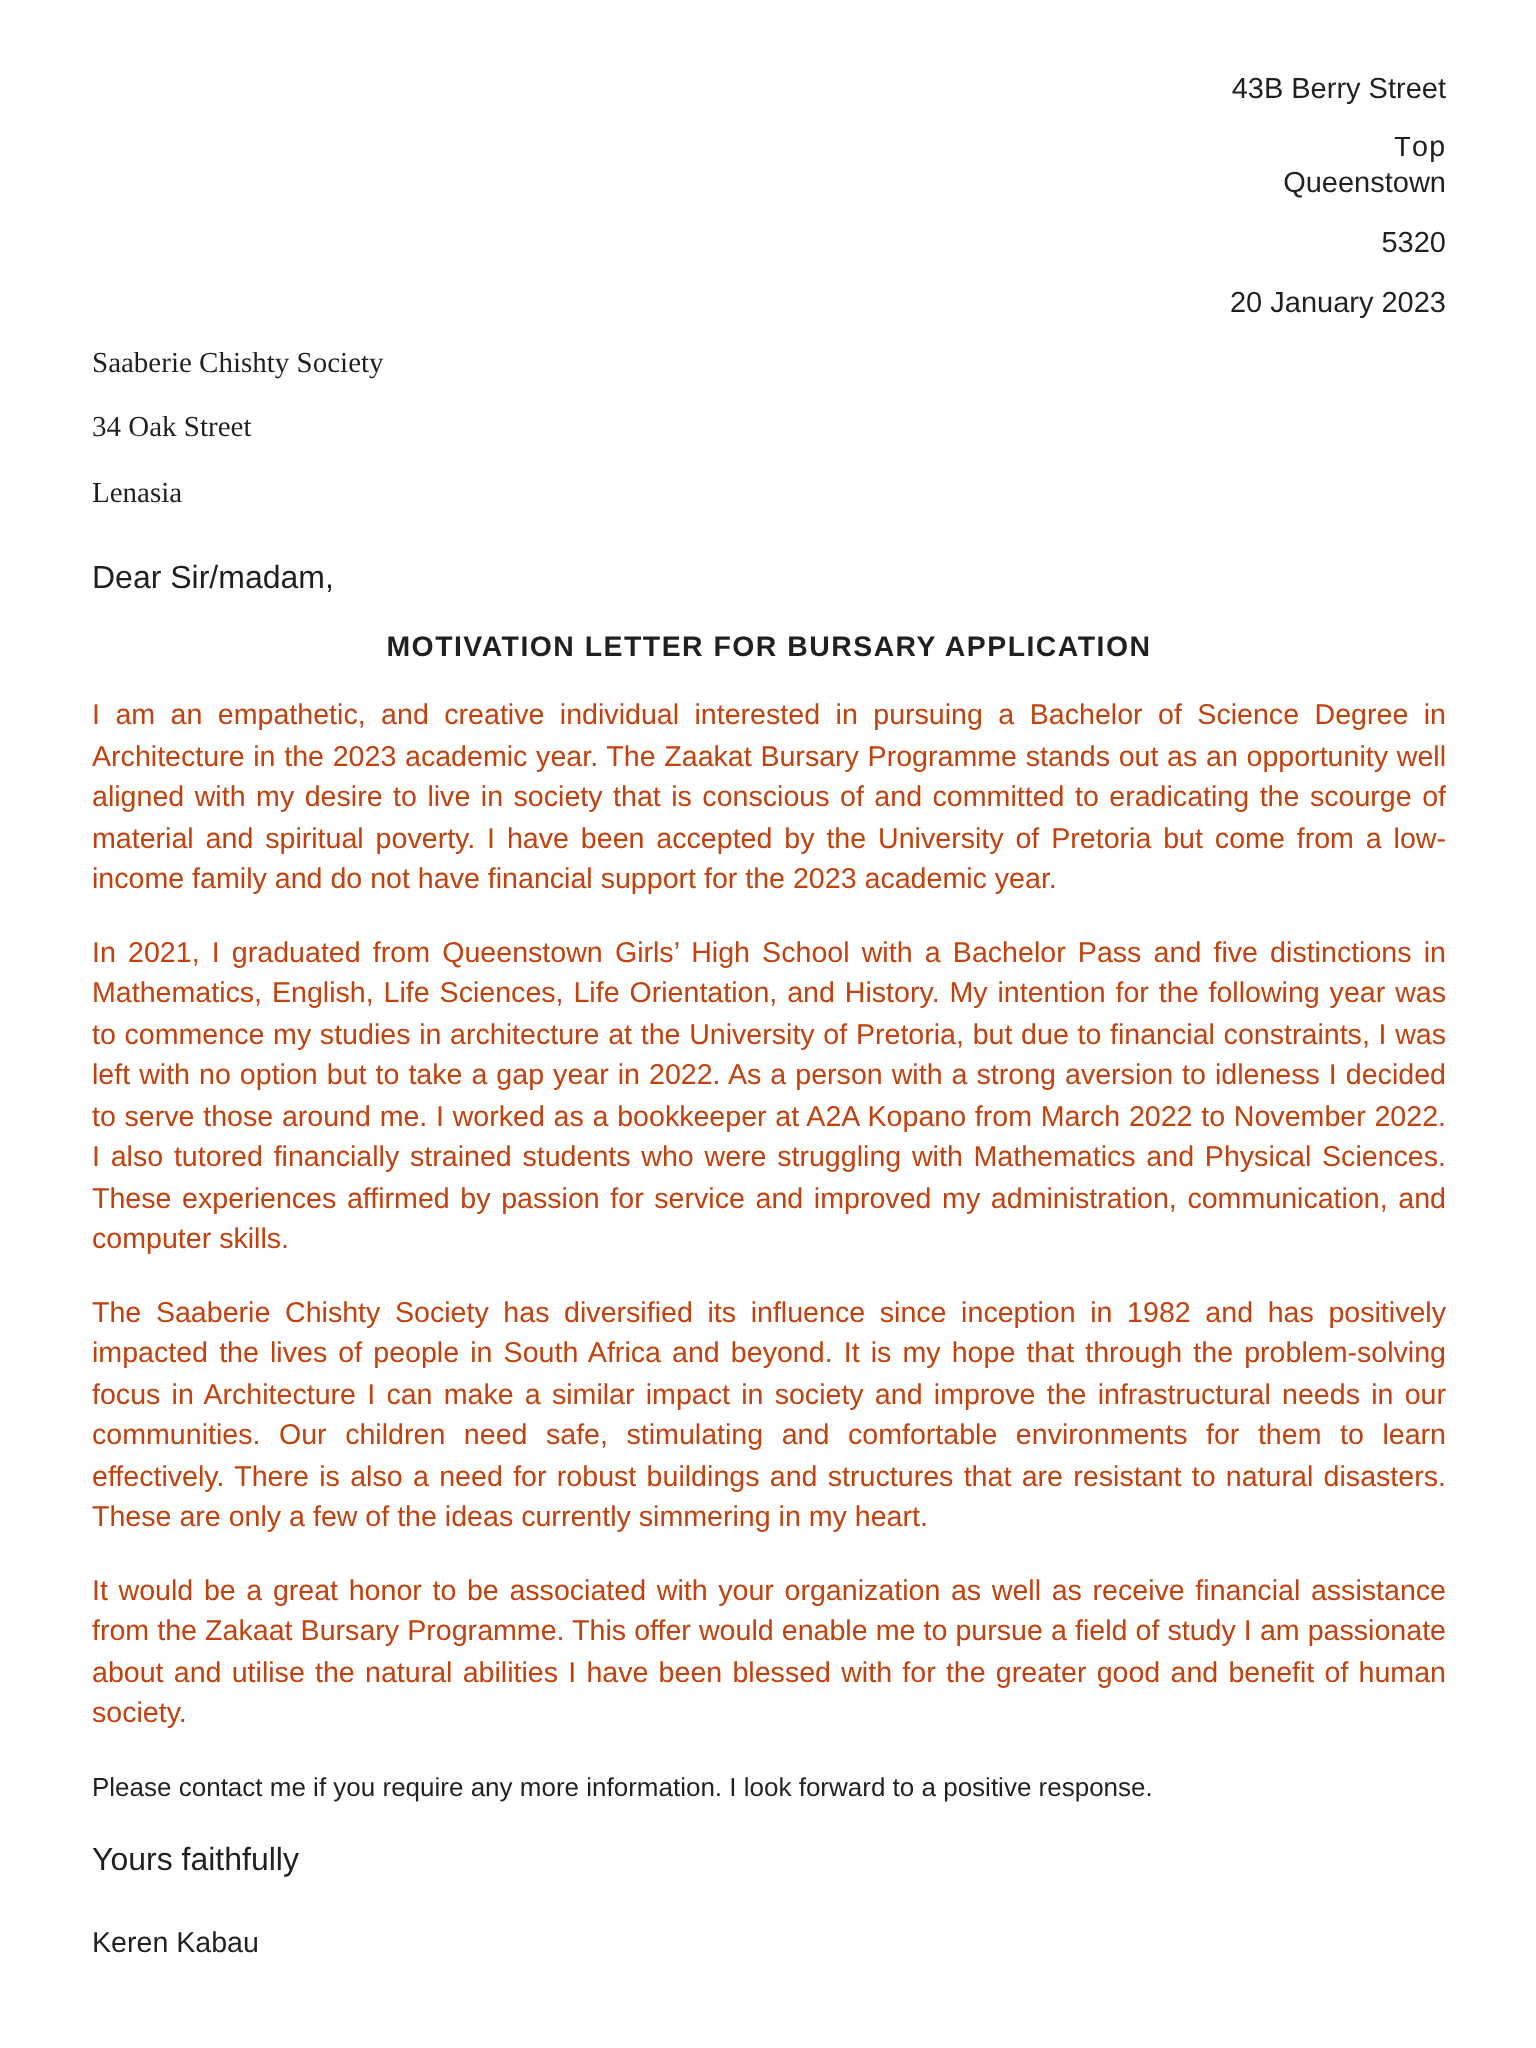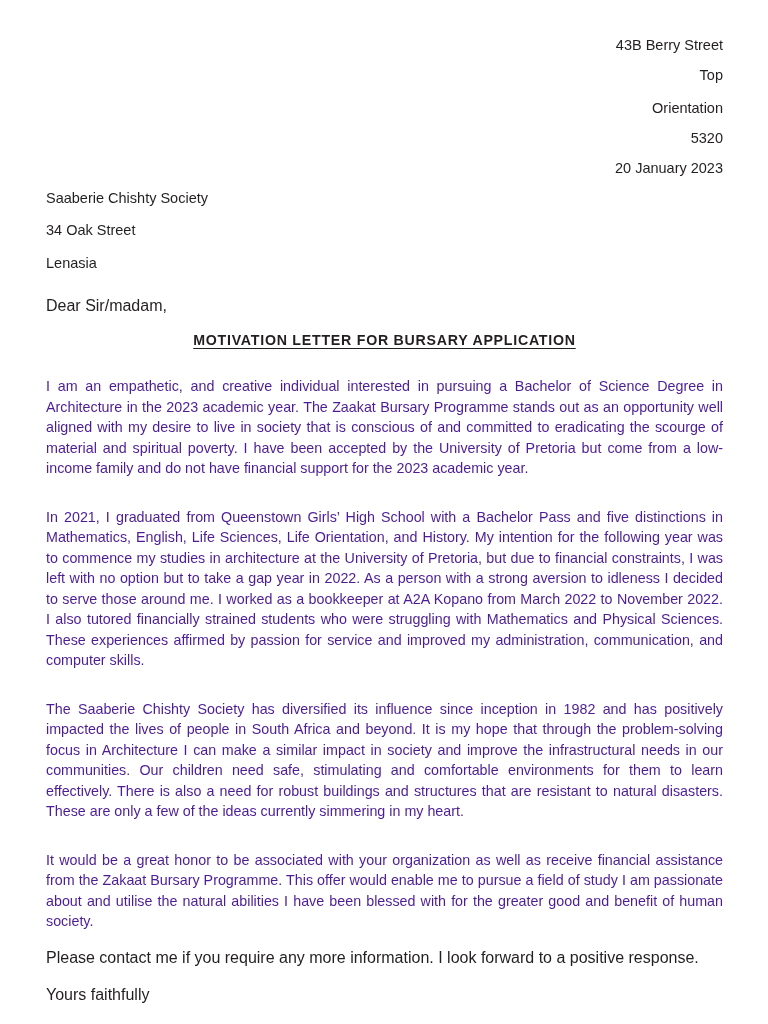--- a/index.html
+++ b/index.html
@@ -34,71 +34,72 @@
     text-align: right;
     font-size: 14.5px;
     line-height: 1.0;
     color: #231f20;
   }
   .sender-line {
     margin: 0 0 15.5px 0;
     text-align: right;
   }
   .sender-line.tight {
-    margin-bottom: 18px;
+    margin-bottom: 2px;
+    font-family: Liberation Mono, monospace;
   }
   .sender-line.tight + .sender-line {
     margin-bottom: 15.5px;
   }
 
   
   .recipient-block {
     margin-top: 11px;
     font-size: 14.5px;
     line-height: 1.0;
     text-align: left;
+    font-family: Liberation Serif, serif;
   }
   .recipient-line {
     margin: 0 0 18px 0;
   }
 
   
   .salutation {
     margin: 28px 0 0 0;
     font-size: 16px;
     line-height: 1.0;
   }
 
   
   .letter-title {
     margin: 18px 0 0 0;
     text-align: center;
     font-size: 14.2px;
     font-weight: bold;
     letter-spacing: 0.75px;
-    text-decoration: underline;
     text-underline-offset: 2.5px;
   }
 
   
   .para {
-    margin: 28px 0 0 0;
+    margin: 16px 0 0 0;
     font-size: 14.3px;
     line-height: 20.5px;
     text-align: justify;
     text-justify: inter-word;
-    color: #4c1d95;
+    color: #c2410c;
   }
   .para:first-of-type {
     margin-top: 16px;
   }
 
   .closing-line {
     margin: 16px 0 0 0;
-    font-size: 16px;
+    font-size: 13px;
     line-height: 20.5px;
     text-align: left;
   }
   .signoff {
     margin: 17px 0 0 0;
     font-size: 16px;
     line-height: 20.5px;
     text-align: left;
   }
   .signature-name {
@@ -110,21 +111,21 @@
 </style>
 </head>
 <body>
 
 <div class="page">
   <div class="doc-body">
 
     <div class="sender-block">
       <p class="sender-line">43B Berry Street</p>
       <p class="sender-line tight">Top</p>
-      <p class="sender-line">Orientation</p>
+      <p class="sender-line">Queenstown</p>
       <p class="sender-line">5320</p>
       <p class="sender-line">20 January 2023</p>
     </div>
 
     <div class="recipient-block">
       <p class="recipient-line">Saaberie Chishty Society</p>
       <p class="recipient-line">34 Oak Street</p>
       <p class="recipient-line">Lenasia</p>
     </div>
 

